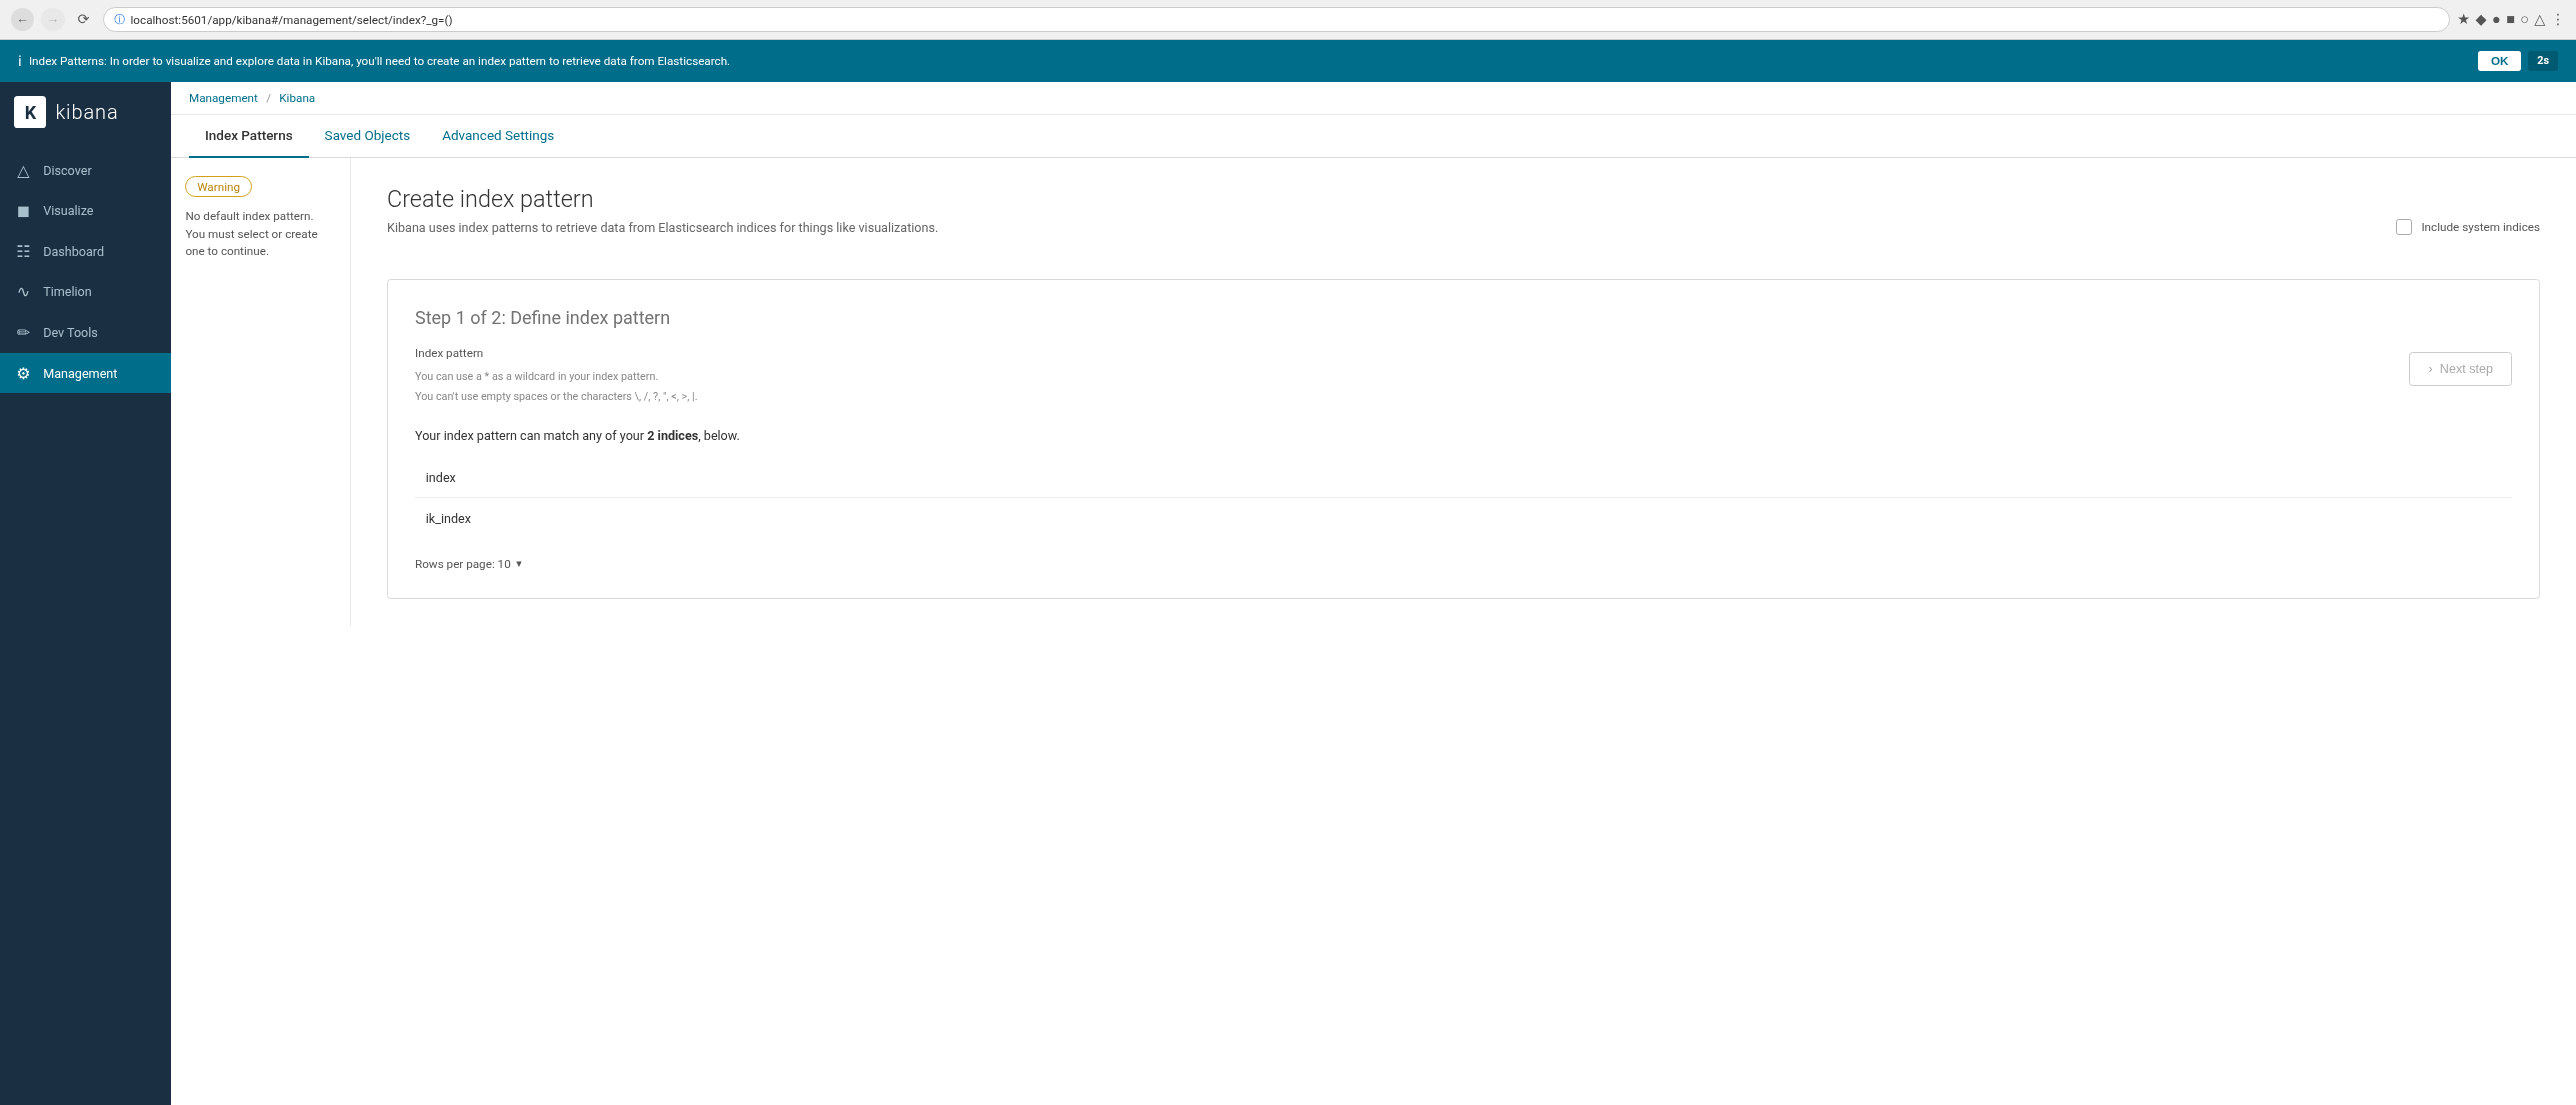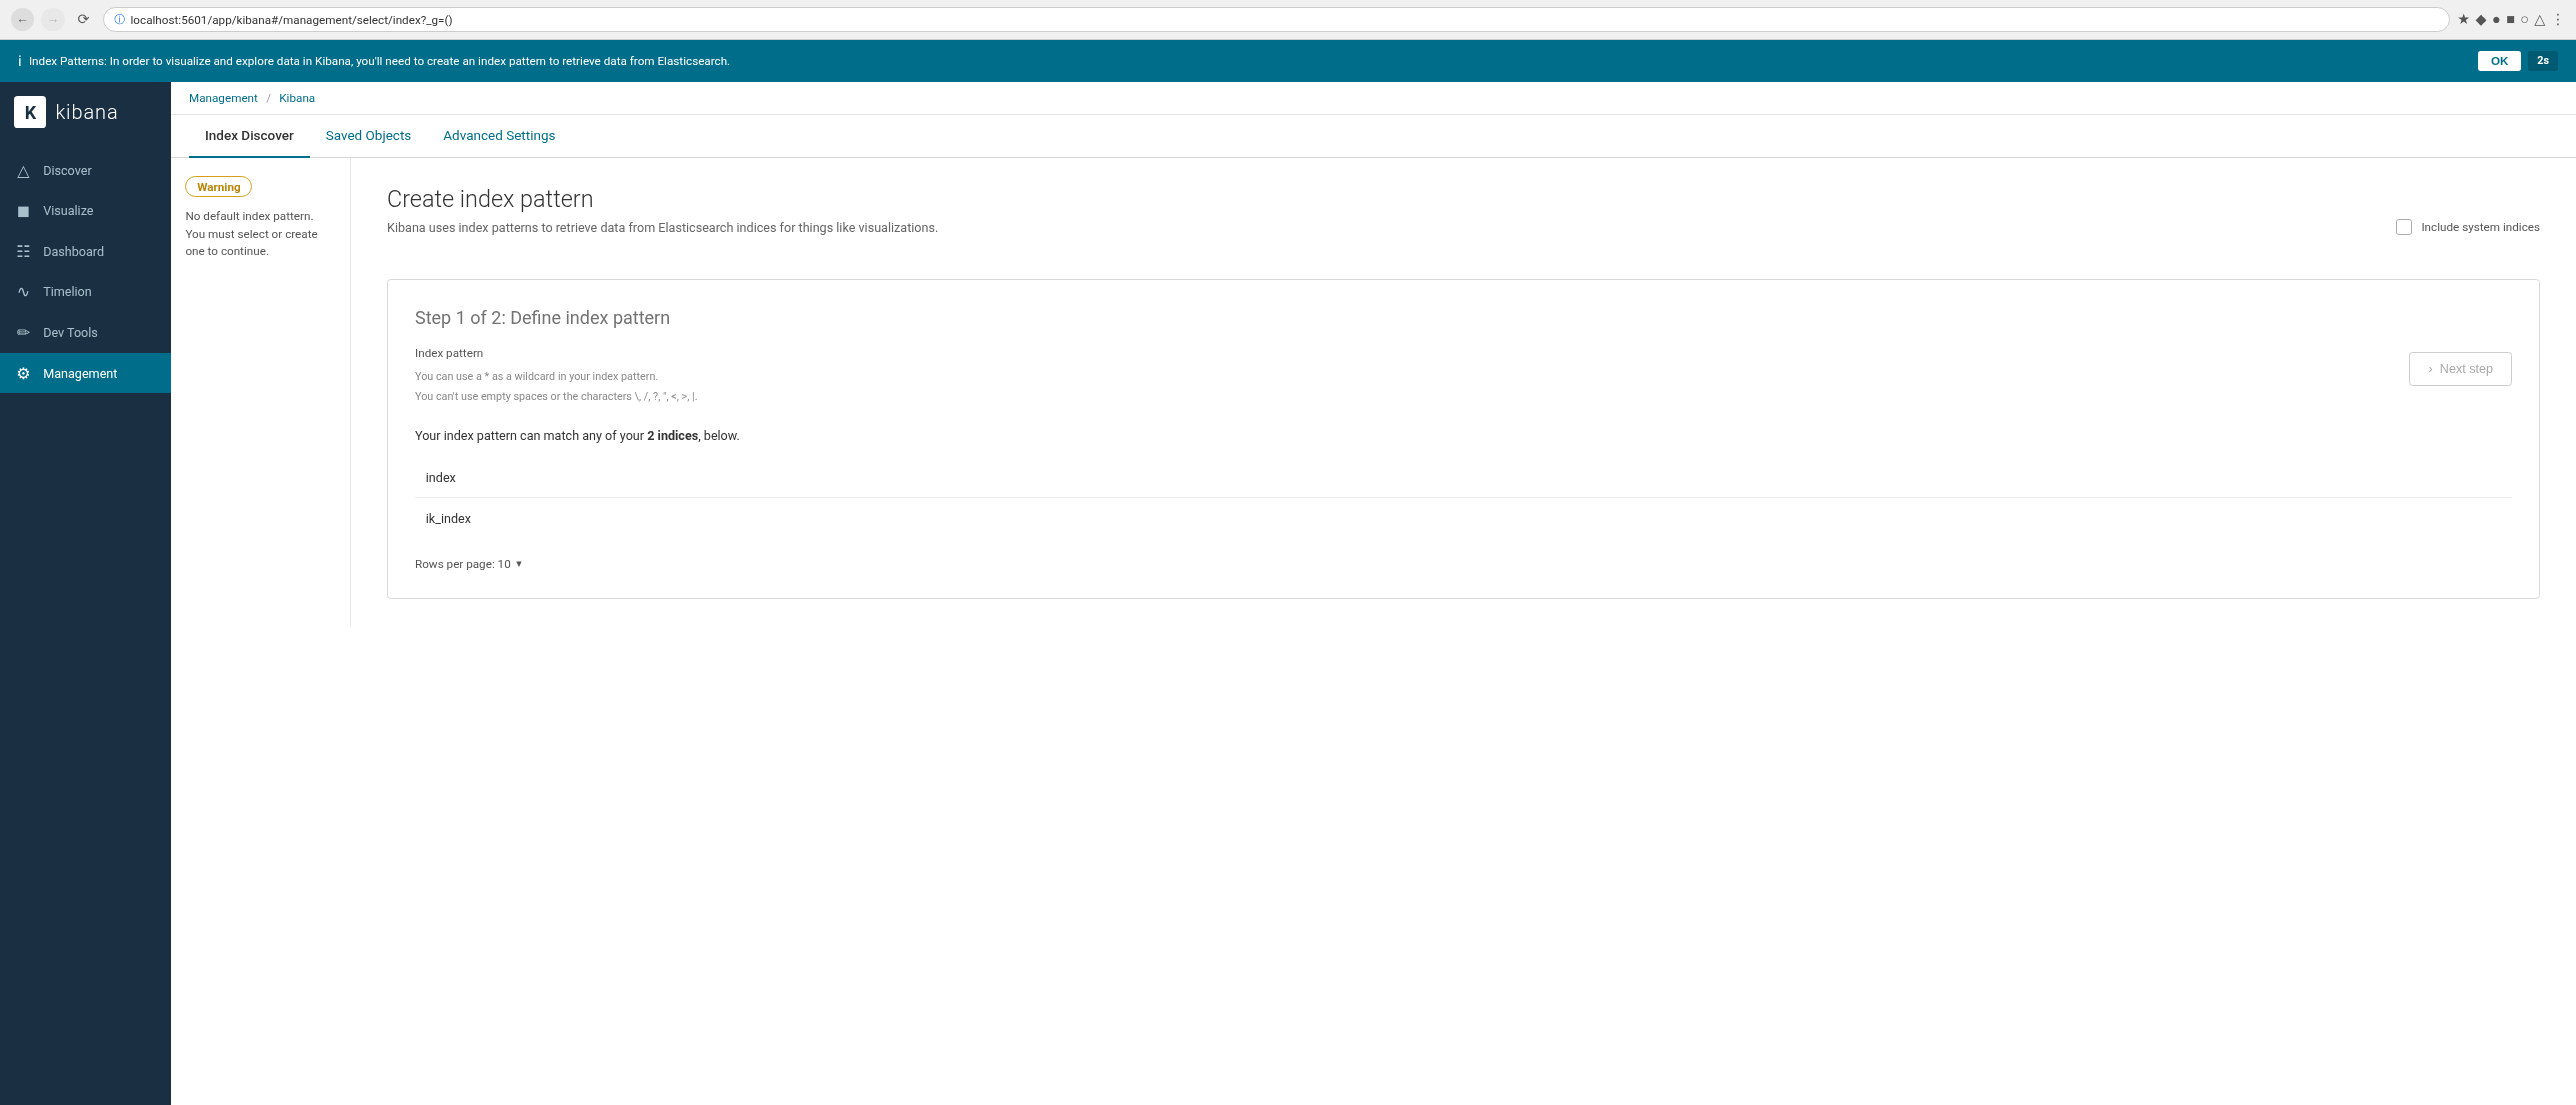--- a/index.html
+++ b/index.html
@@ -174,21 +174,21 @@
       border-right: 0.9px solid #e8e8e8;
       flex-shrink: 0;
     }
     .warning-badge {
       display: inline-block;
       border: 1.8px solid #d4a017;
       color: #b8860b;
       border-radius: 12.6px;
       padding: 2.7px 10.8px;
       font-size: 11.7px;
-      font-weight: 700;
+      font-weight: 400;
       margin-bottom: 10.8px;
     }
     .warning-text { font-size: 11.7px; color: #555; line-height: 1.5; }
 
     
     .form-area {
       flex: 1;
       padding: 27px 36px;
       position: relative;
     }
@@ -350,21 +350,21 @@
     <div class="content-area">
 
       <div class="breadcrumb">
         <a>Management</a>
         <span class="breadcrumb-sep">/</span>
         <a class="breadcrumb-current">Kibana</a>
       </div>
 
       <div class="tabs">
         <div class="tab active">
-          <span>Index Discover</span>
+          <span>Index Patterns</span>
         </div>
         <div class="tab">
           <span>Saved Objects</span>
         </div>
         <div class="tab">
           <span>Advanced Settings</span>
         </div>
       </div>
 
       <div class="page-content">

